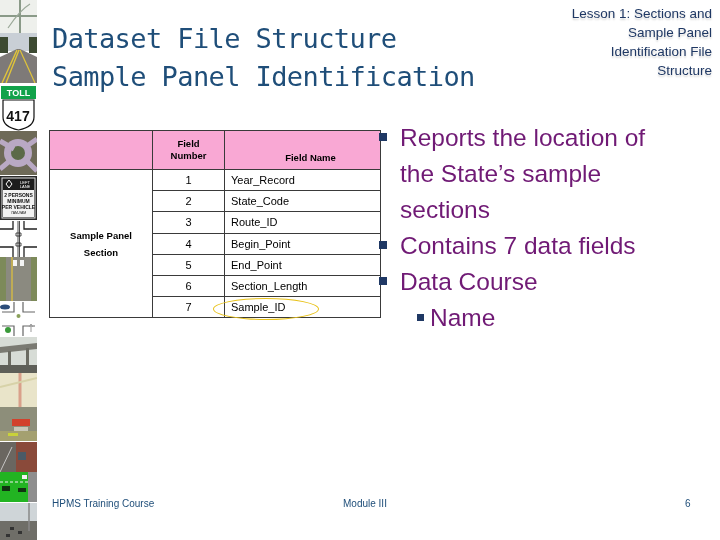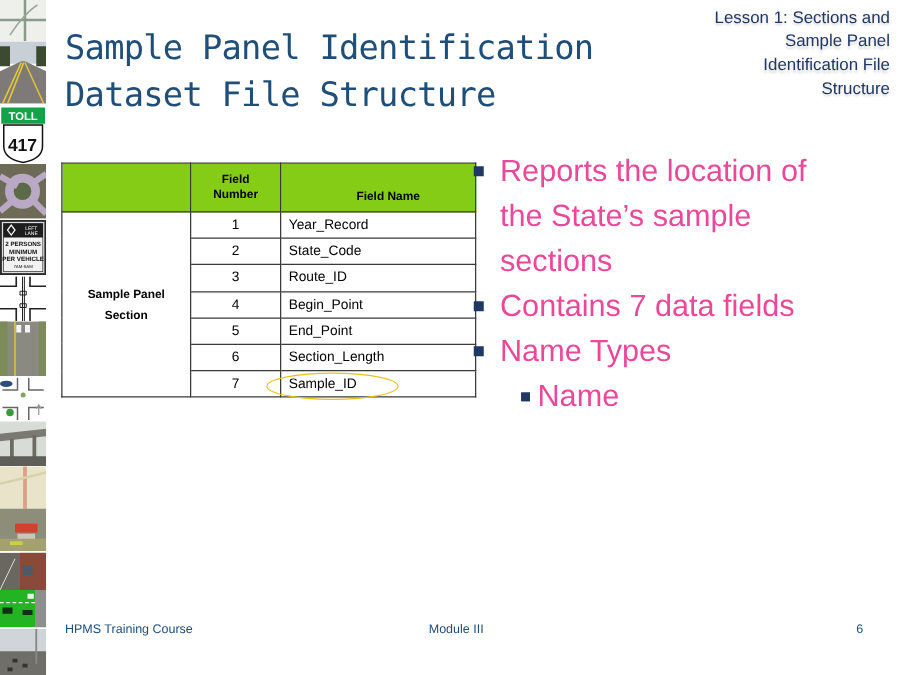--- a/index.html
+++ b/index.html
@@ -35,41 +35,41 @@
   
   .tbl {
     position: absolute; left: 49px; top: 130px;
     border-collapse: collapse;
     font-family: "Liberation Sans", sans-serif;
   }
   .tbl td, .tbl th {
     border: 1.5px solid #3a3a3a; padding: 0; color: #000;
   }
   .tbl th {
-    background: #84cc16; font-size: 9.5px; font-weight: bold; height: 33px;
+    background: #f9a8d4; font-size: 9.5px; font-weight: bold; height: 33px;
     line-height: 12px;
   }
   .tbl .c0 { width: 102px; }
   .tbl .c1 { width: 71px; text-align: center; }
   .tbl .c2 { width: 139px; text-align: left; padding-left: 6px; }
   .tbl th.c2 { text-align: center; padding-left: 16px; vertical-align: bottom; padding-bottom: 5px; }
   .tbl td { height: 20.2px; font-size: 11px; }
   .tbl td.group { text-align: center; font-weight: bold; font-size: 9.5px; line-height: 17px; }
   .tbl td.num { text-align: center; }
   .hl-cell { position: relative; }
   .ellipse {
     position: absolute; left: -18px; top: -3px; width: 104px; height: 20px;
     border: 1.5px solid #e8c21a; border-radius: 50%;
     pointer-events: none;
   }
 
   
   .bullets {
     position: absolute; left: 378px; top: 120px; width: 330px;
-    color: #ec4899;
+    color: #701a75;
     font-family: "Liberation Sans", sans-serif;
   }
   .b1 { position: relative; padding-left: 22px; font-size: 24.5px; line-height: 36px; }
   .b1 .sq { position: absolute; left: 1px; top: 13px; width: 8px; height: 8px; background: #1f3864; }
   .b2 { position: relative; padding-left: 52px; font-size: 24.5px; line-height: 36px; }
   .b2 .sq { position: absolute; left: 39px; top: 14px; width: 7px; height: 7px; background: #1f3864; }
 
   
   .footer { position: absolute; top: 498px; font-size: 10px; color: #1f4e79; font-family: "Liberation Sans", sans-serif; }
 </style>
@@ -198,22 +198,22 @@
         <rect y="18" width="37" height="19" fill="#6f6e68"></rect>
         <path d="M29 0 V28" stroke="#888" stroke-width="1.5"></path>
         <rect x="10" y="24" width="4" height="3" fill="#333"></rect>
         <rect x="18" y="28" width="4" height="3" fill="#333"></rect>
         <rect x="6" y="31" width="4" height="3" fill="#333"></rect>
       </svg>
   </div>
 </div>
 
 <div class="title">
+  <div>Dataset File Structure</div>
   <div>Sample Panel Identification</div>
-  <div>Dataset File Structure</div>
 </div>
 
 <div class="lesson">
   <div>Lesson 1: Sections and</div>
   <div>Sample Panel</div>
   <div>Identification File</div>
   <div>Structure</div>
 </div>
 
 <table class="tbl">
@@ -272,21 +272,21 @@
     <div>Reports the location of</div>
     <div>the State’s sample</div>
     <div>sections</div>
   </div>
   <div class="b1">
     <span class="sq"></span>
     <div>Contains 7 data fields</div>
   </div>
   <div class="b1">
     <span class="sq"></span>
-    <div>Name Types</div>
+    <div>Data Course</div>
   </div>
   <div class="b2">
     <span class="sq"></span>
   </div>
   <div class="b2">
     <span class="sq"></span>
     <div>Name</div>
   </div>
 </div>
 

